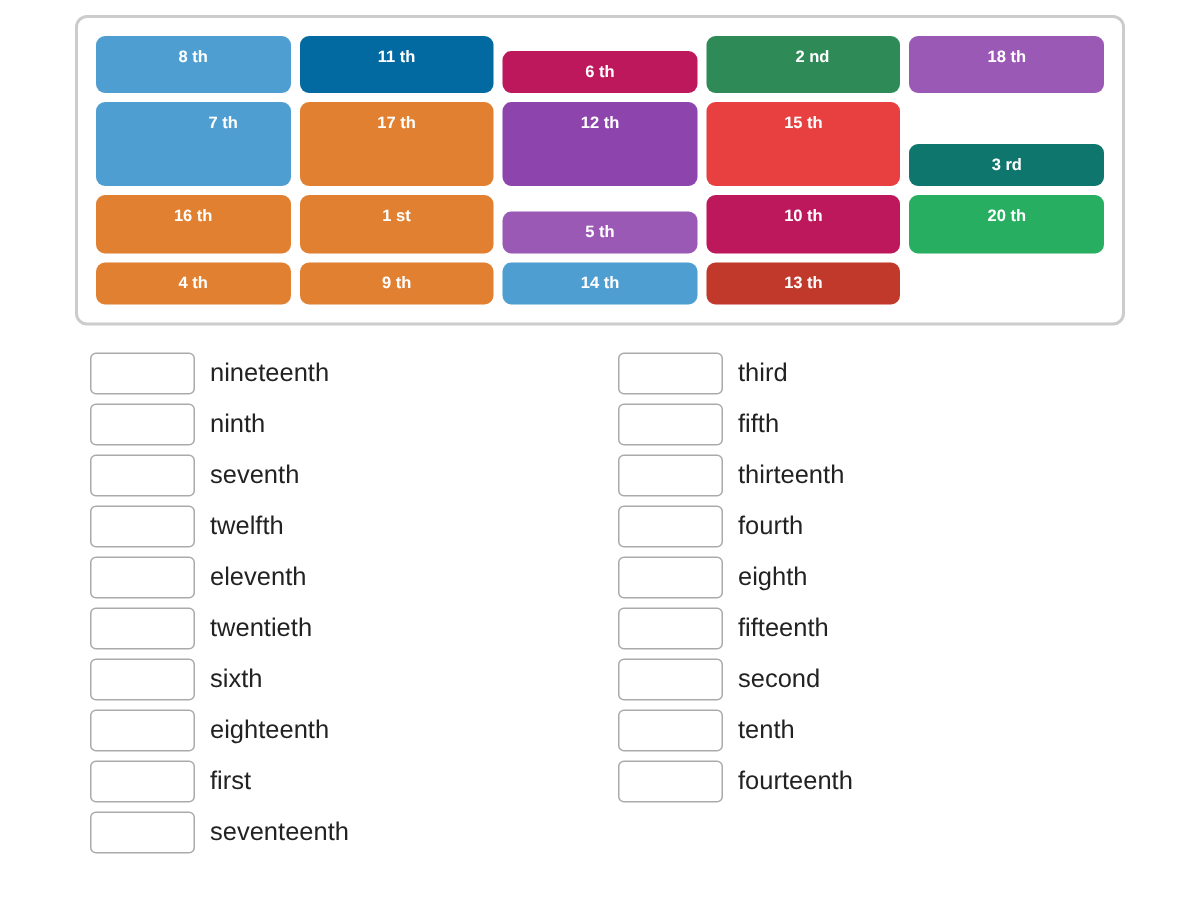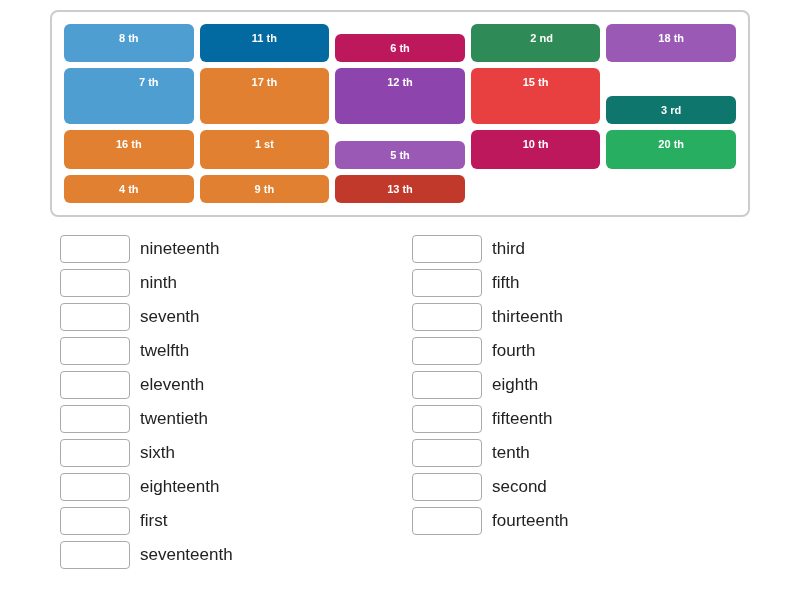--- a/index.html
+++ b/index.html
@@ -84,20 +84,21 @@
       <div class="btn" style="background-color: rgb(142, 68, 173);">12 th</div>
       <div class="btn" style="background-color: rgb(232, 64, 64);">15 th</div>
       <div class="btn" style="background-color: #0f766e; margin-top: 28px;">3 rd</div>
       <div class="btn" style="background-color: rgb(224, 128, 48);">16 th</div>
       <div class="btn" style="background-color: rgb(224, 128, 48);">1 st</div>
       <div class="btn" style="background-color: rgb(155, 89, 182); margin-top: 11px;">5 th</div>
       <div class="btn" style="background-color: #be185d;">10 th</div>
       <div class="btn" style="background-color: rgb(39, 174, 96);">20 th</div>
       <div class="btn" style="background-color: rgb(224, 128, 48);">4 th</div>
       <div class="btn" style="background-color: rgb(224, 128, 48);">9 th</div>
+      <div class="btn" style="background-color: rgb(79, 158, 209);">14 th</div>
       <div class="btn" style="background-color: rgb(192, 57, 43);">13 th</div>
     </div>
   <div class="match-area">
     <div class="match-col" id="left-col">
         <div class="match-row">
           <div class="drop-box"></div>
           <span class="word-label">nineteenth</span>
         </div>
         <div class="match-row">
           <div class="drop-box"></div>
@@ -156,25 +157,25 @@
         <div class="match-row">
           <div class="drop-box"></div>
           <span class="word-label">eighth</span>
         </div>
         <div class="match-row">
           <div class="drop-box"></div>
           <span class="word-label">fifteenth</span>
         </div>
         <div class="match-row">
           <div class="drop-box"></div>
-          <span class="word-label">tenth</span>
+          <span class="word-label">second</span>
         </div>
         <div class="match-row">
           <div class="drop-box"></div>
-          <span class="word-label">second</span>
+          <span class="word-label">tenth</span>
         </div>
         <div class="match-row">
           <div class="drop-box"></div>
           <span class="word-label">fourteenth</span>
         </div>
       </div>
   </div>
 </div>
 
 </body></html>

